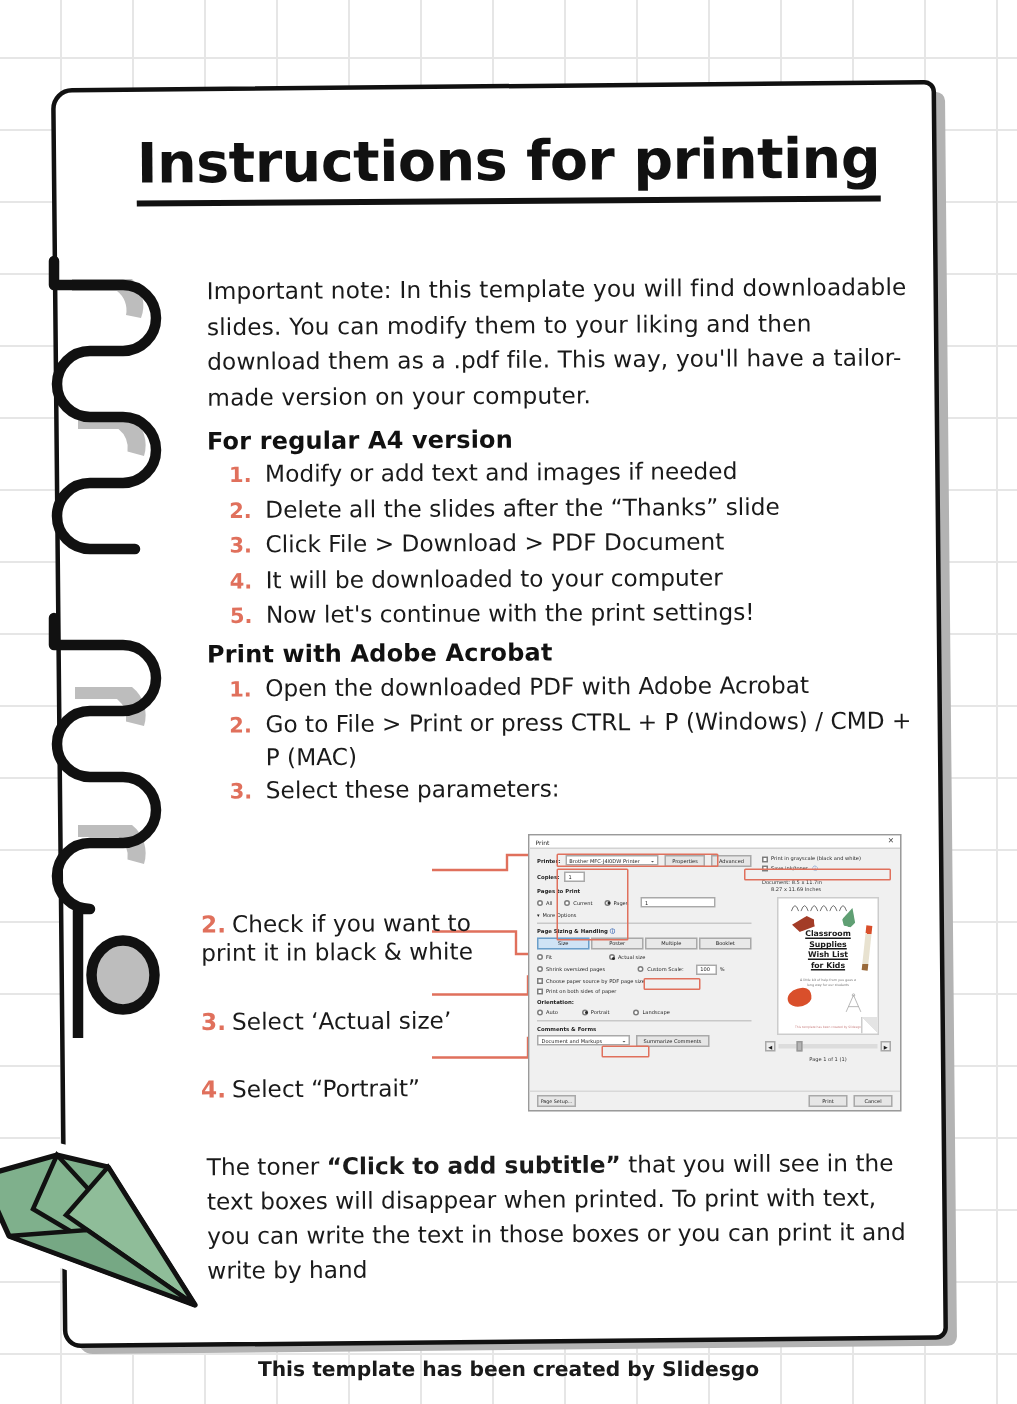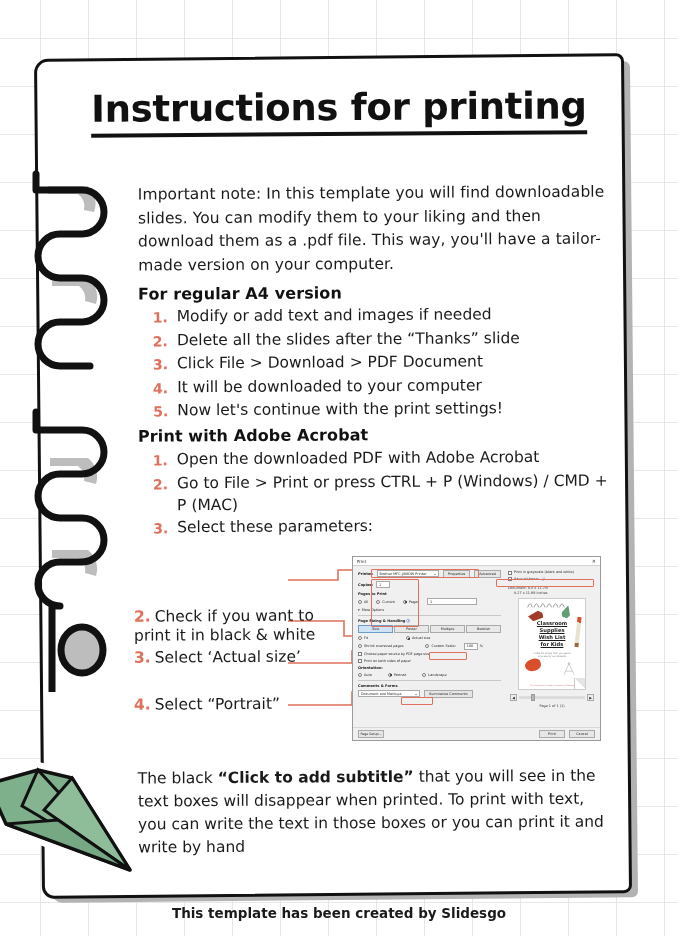--- a/index.html
+++ b/index.html
@@ -133,22 +133,22 @@
     color: #1a1a1a;
     transform: rotate(-0.35deg);
   }
   .callout .cnum {
     color: #e0705c;
     font-weight: 700;
     margin-right: 4px;
   }
   .c1 { top: 570px; }
   .c2 { top: 607px; }
-  .c3 { top: 648px; }
-  .c4 { top: 695px; }
+  .c3 { top: 672px; }
+  .c4 { top: 717px; }
 
   
   .conn-svg {
     position: absolute;
     left: 0; top: 0;
     width: 678px; height: 936px;
     pointer-events: none;
   }
 
   
@@ -682,21 +682,21 @@
     <span class="cnum">2.</span><span>Check if you want to print it in black &amp; white</span>
   </div>
   <div class="callout c3">
     <span class="cnum">3.</span><span>Select ‘Actual size’</span>
   </div>
   <div class="callout c4">
     <span class="cnum">4.</span><span>Select “Portrait”</span>
   </div>
 
   <div class="closing">
-    <span>The black </span><b>“Click to add subtitle”</b><span> that you will see in the text boxes will disappear when printed. To print with text, you can write the text in those boxes or you can print it and write by hand</span>
+    <span>The toner </span><b>“Click to add subtitle”</b><span> that you will see in the text boxes will disappear when printed. To print with text, you can write the text in those boxes or you can print it and write by hand</span>
   </div>
 
   <div class="plane">
     <svg width="150" height="120" viewBox="0 0 150 120">
       <path d="M-10 22 L40 8 L74 16 L132 108 L8 62 Z" fill="#ffffff" stroke="#ffffff" stroke-width="16" stroke-linejoin="round"></path>
       <path d="M-10 22 L40 8 L74 16 L132 108 L8 62 Z" fill="#7fb08c" stroke="#111111" stroke-width="3.5" stroke-linejoin="round"></path>
       <path d="M40 8 L132 108 L24 44 Z" fill="#84b590" stroke="#111111" stroke-width="3"></path>
       <path d="M74 16 L132 108 L46 48 Z" fill="#8fbd99" stroke="#111111" stroke-width="3"></path>
       <path d="M8 62 L60 58 L132 108 Z" fill="#76a884" stroke="#111111" stroke-width="3"></path>
     </svg>

